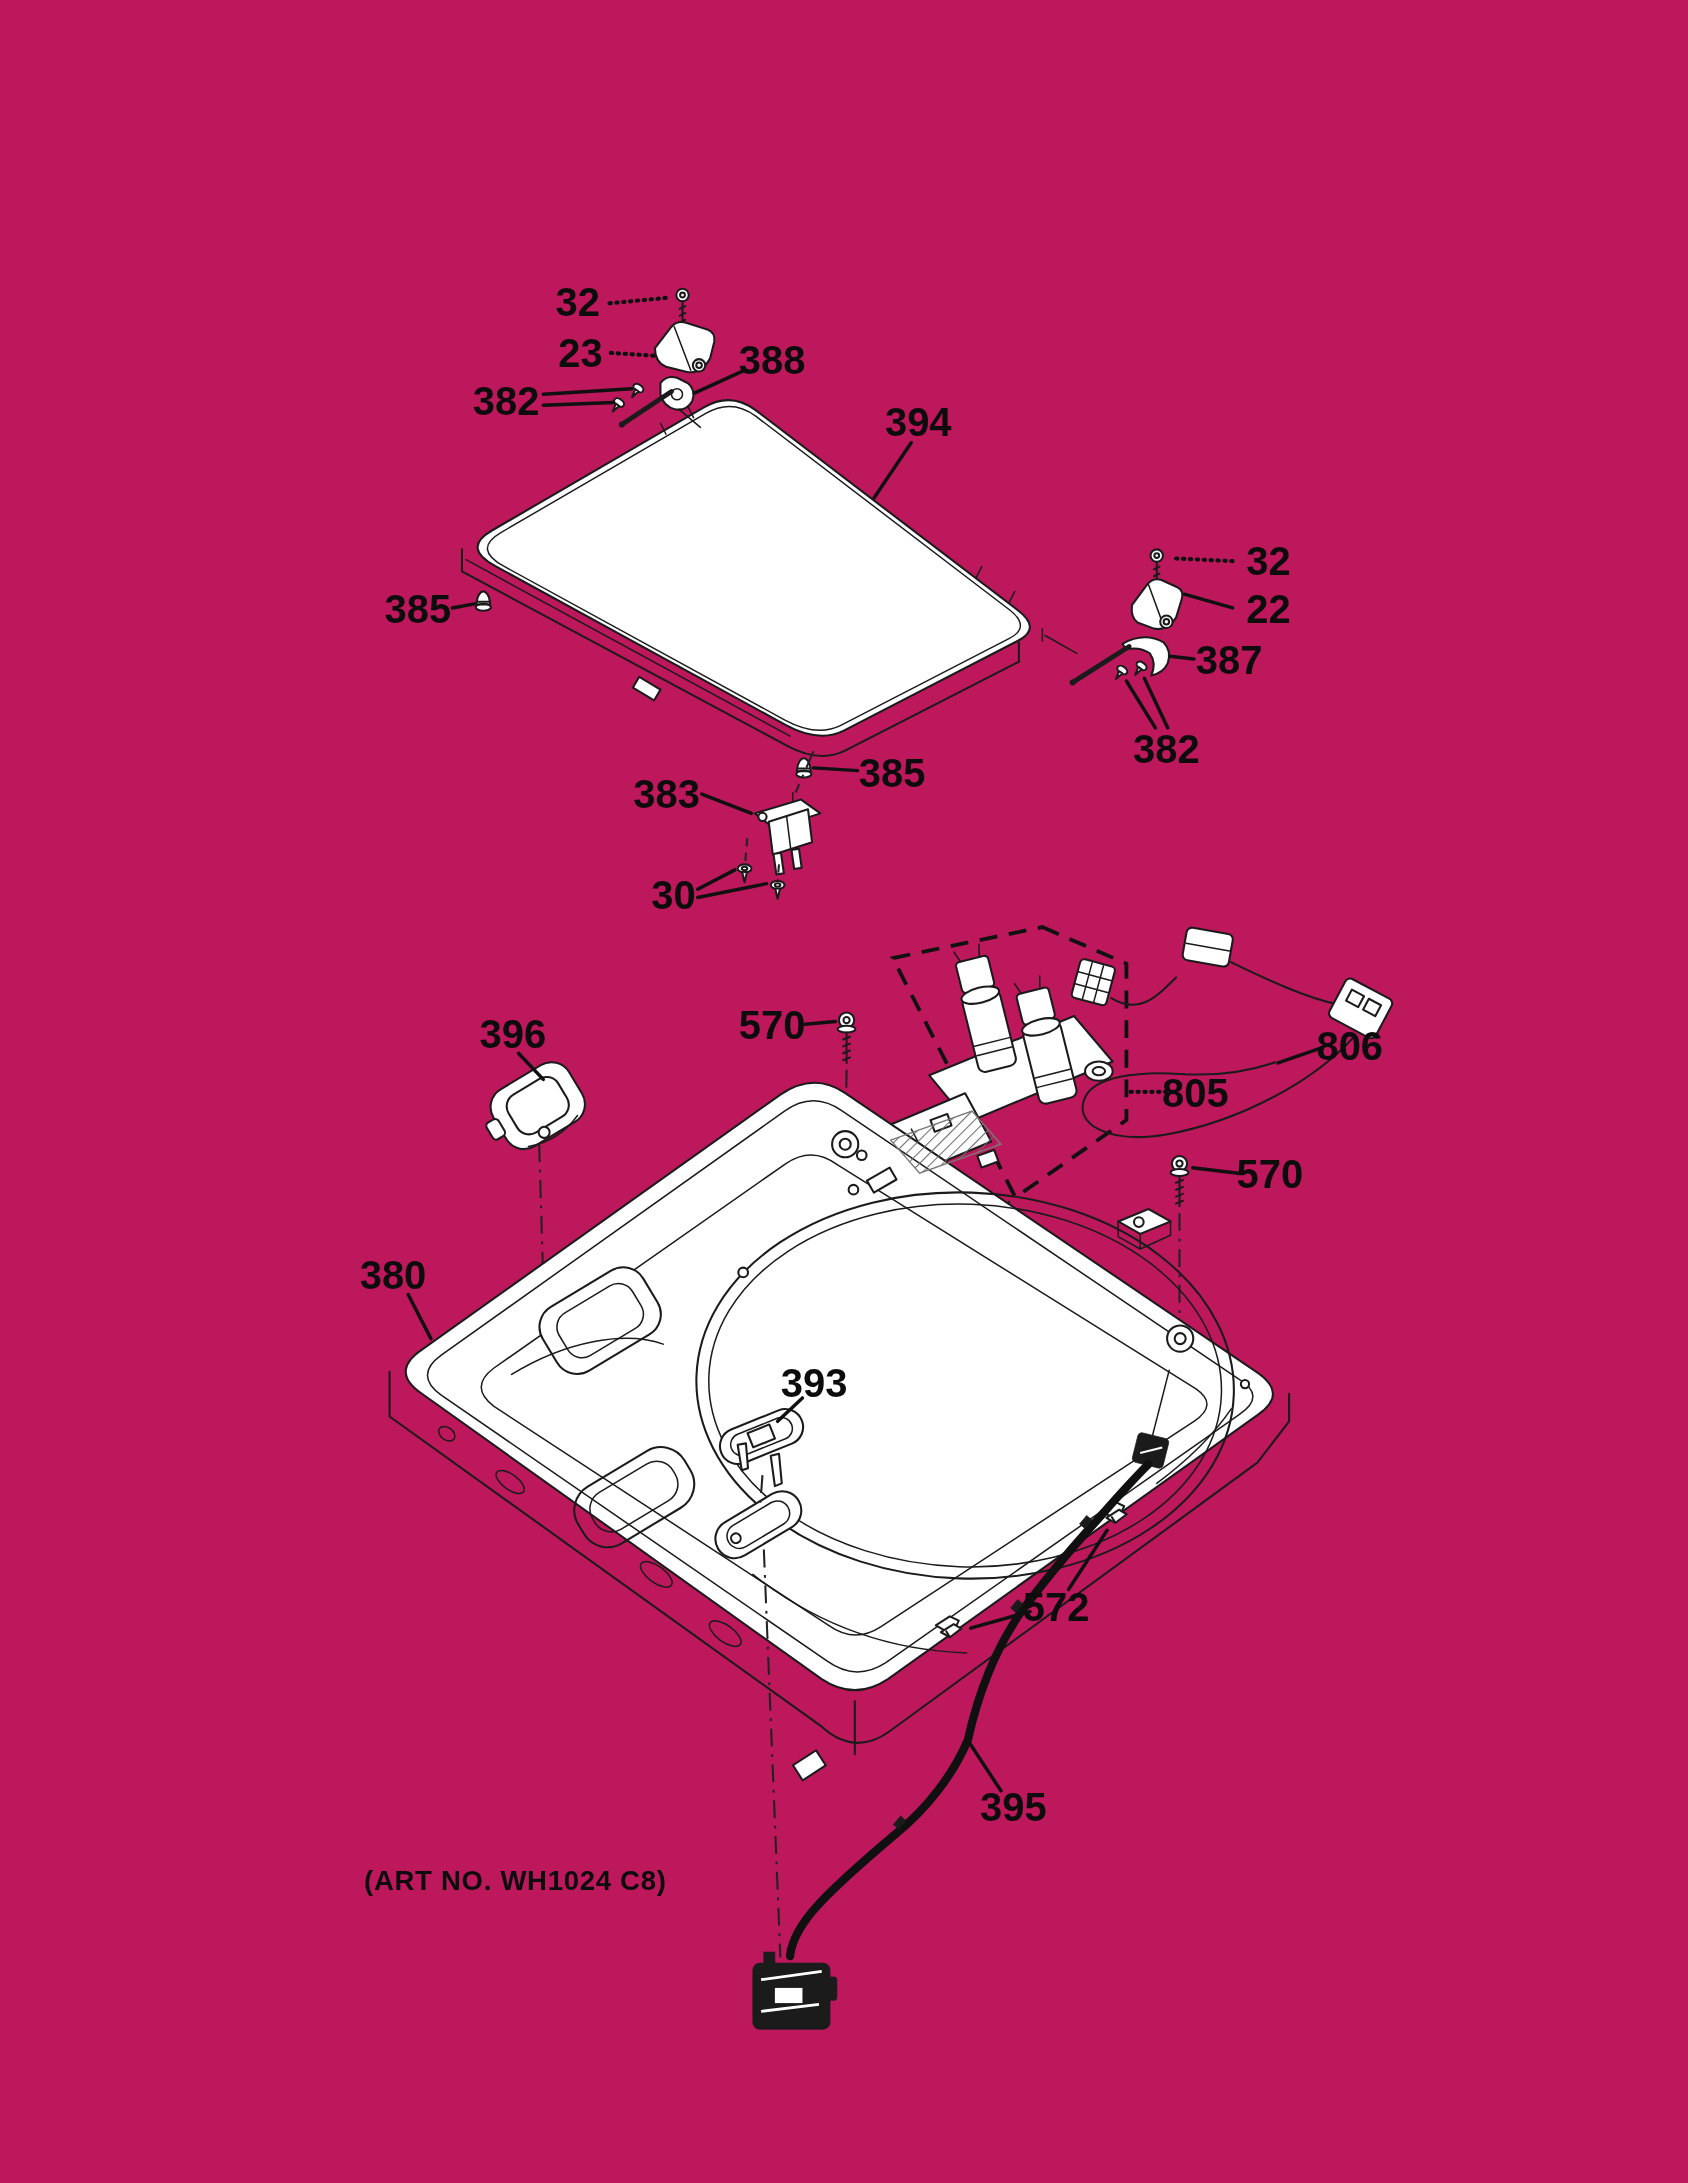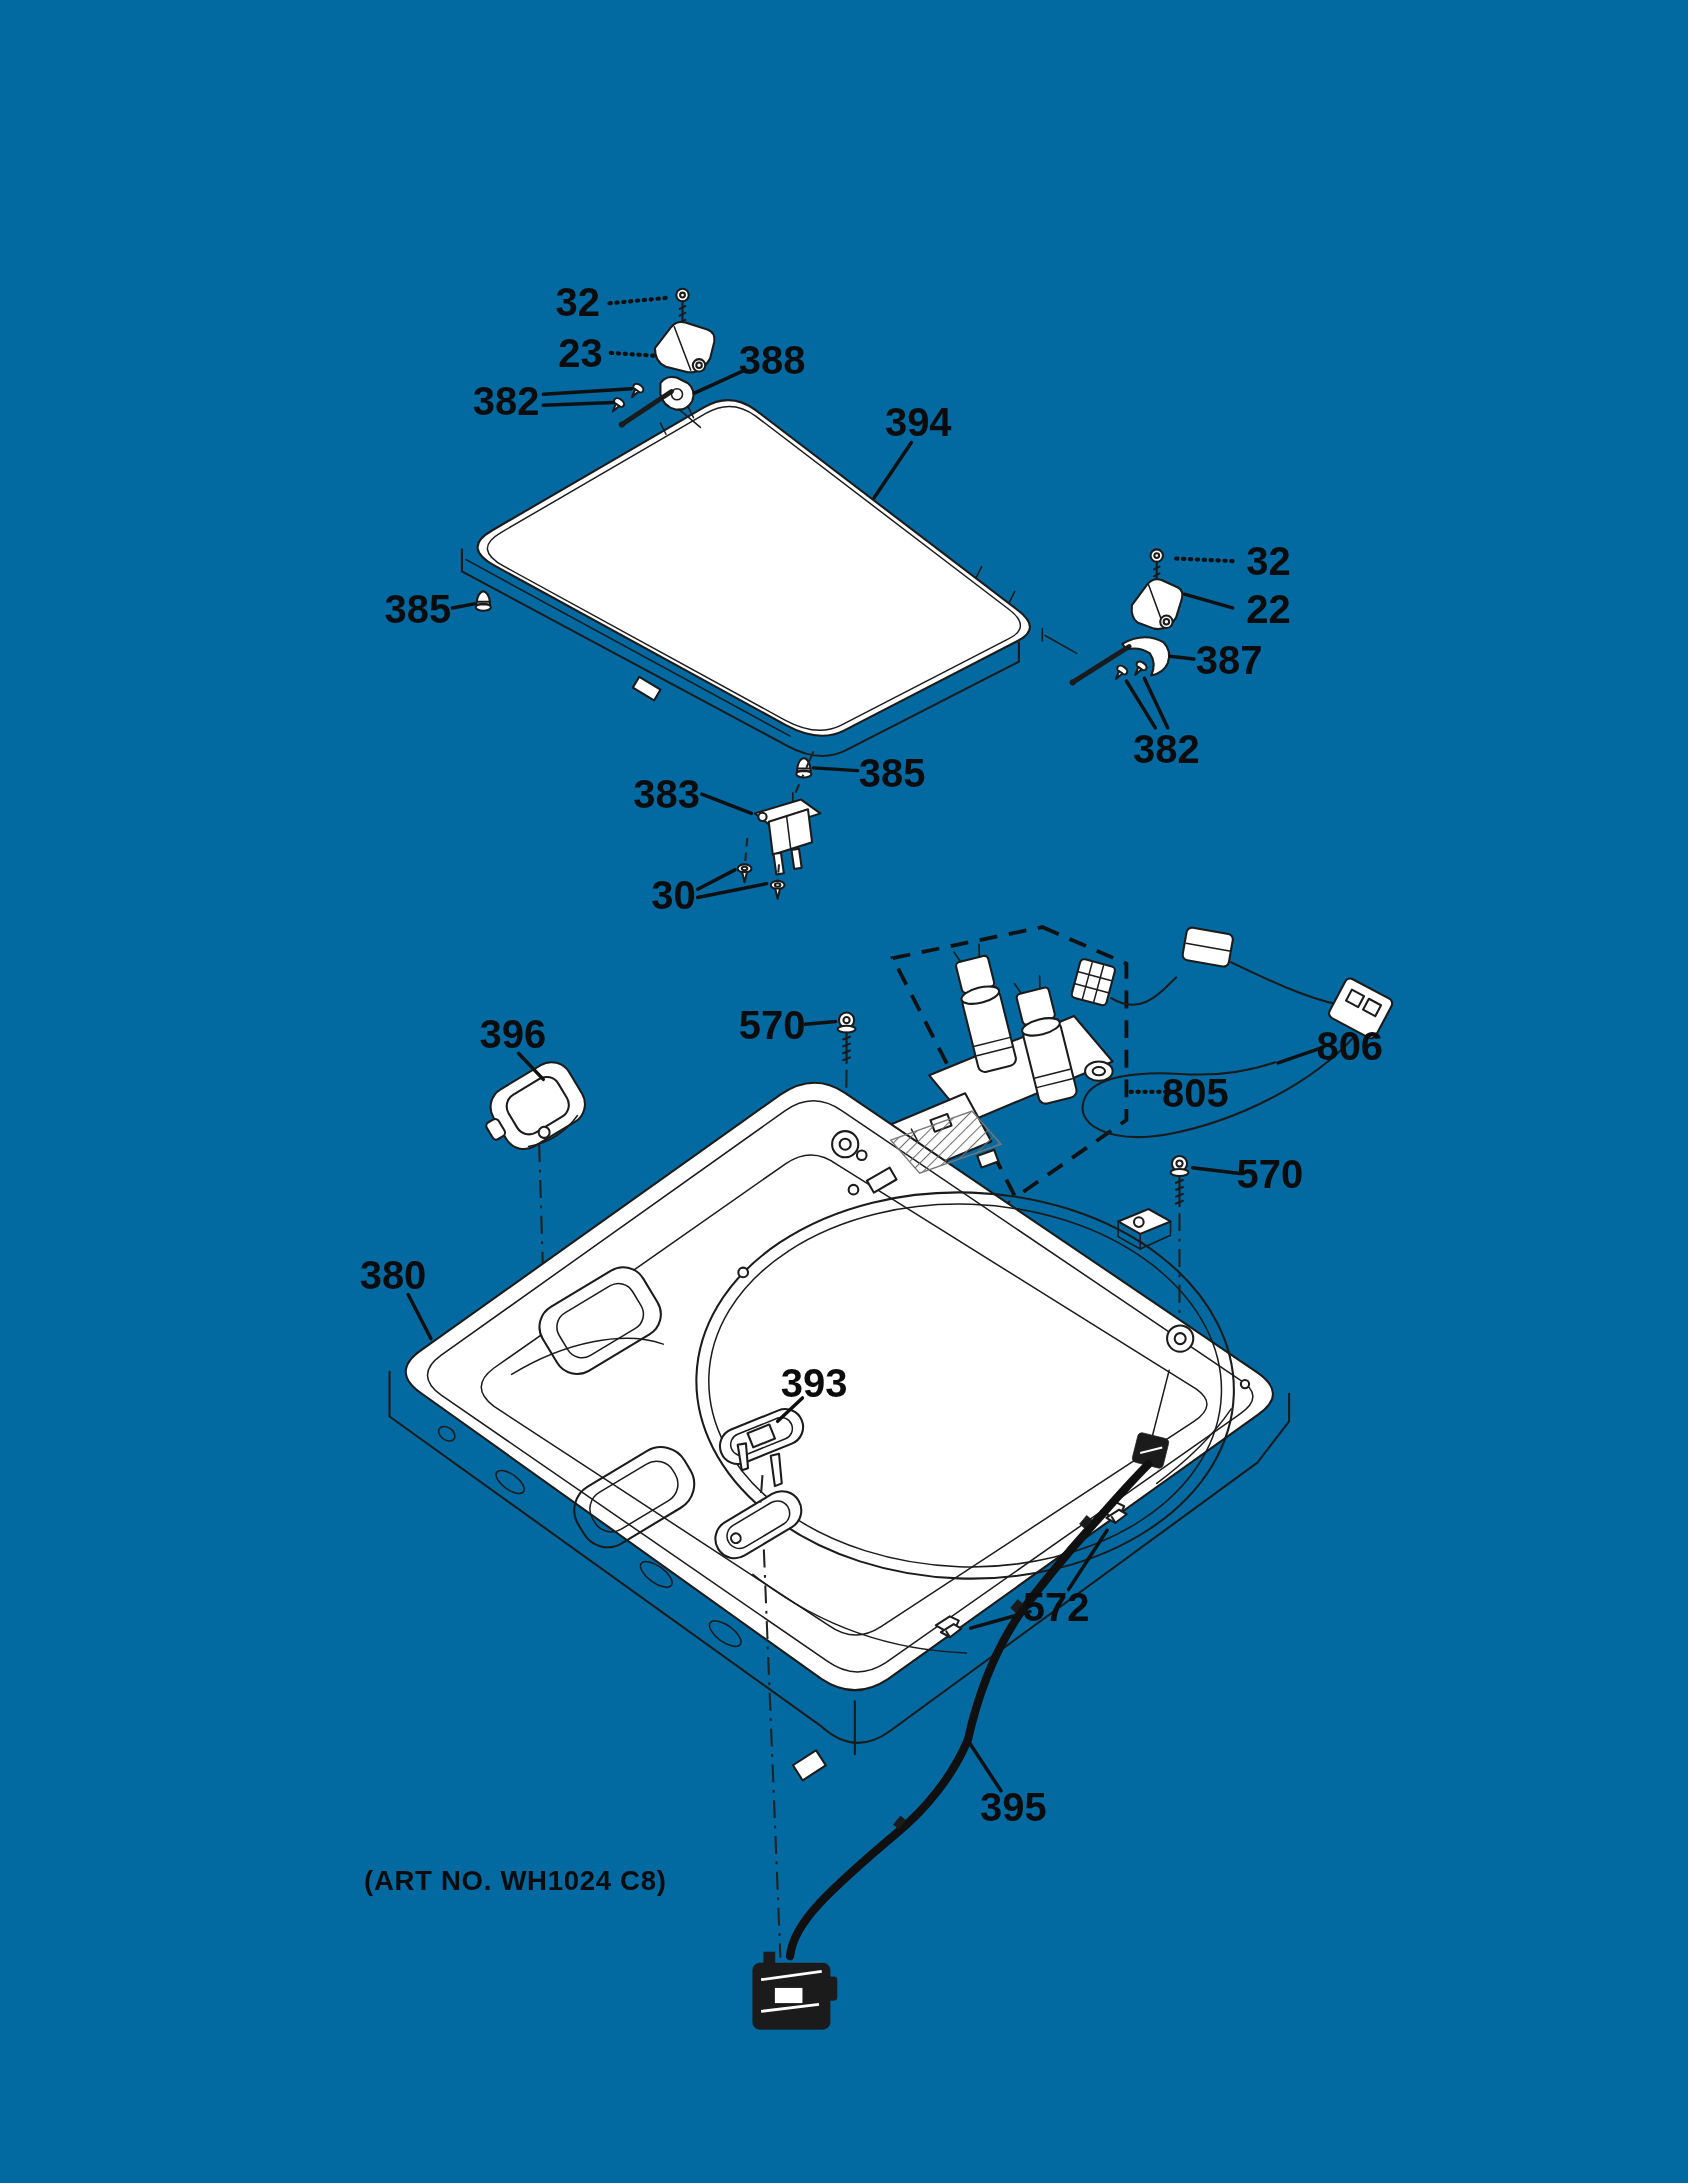--- a/index.html
+++ b/index.html
@@ -1,16 +1,16 @@
 <!DOCTYPE html>
 <html style="font-size:11px"><head>
 <meta charset="utf-8">
 <style>
   html,body{margin:0;padding:0;background:#ffffff;}
-  .stage{position:relative;width:1689px;height:2183px;background:#0369a1;overflow:hidden;}
+  .stage{position:relative;width:1689px;height:2183px;background:#be185d;overflow:hidden;}
   svg{display:block;}
   .ln{fill:none;stroke:#1b1b1b;stroke-width:3;stroke-linejoin:round;stroke-linecap:round;}
   .ln2{stroke-width:2.2;}
   .fillw{fill:#ffffff;stroke:#1b1b1b;stroke-width:3;stroke-linejoin:round;stroke-linecap:round;}
   .rod{fill:none;stroke:#1b1b1b;stroke-width:7;stroke-linecap:round;}
   .dark{fill:#1b1b1b;stroke:#1b1b1b;stroke-width:1;}
   .cable{fill:none;stroke:#101010;stroke-width:12;stroke-linecap:round;stroke-linejoin:round;}
   .leader{fill:none;stroke:#101010;stroke-width:5;stroke-linecap:round;}
   .leaderDot{fill:none;stroke:#101010;stroke-width:6;stroke-dasharray:2 8;stroke-linecap:round;}
   .dashdot{fill:none;stroke:#222;stroke-width:3;stroke-dasharray:26 11 4 11;}

